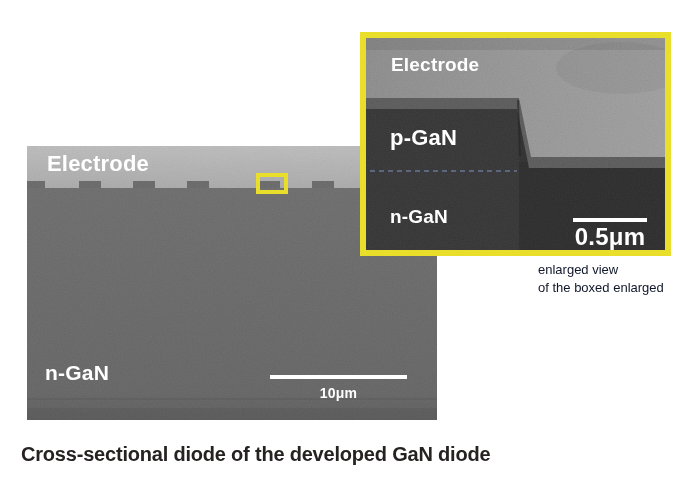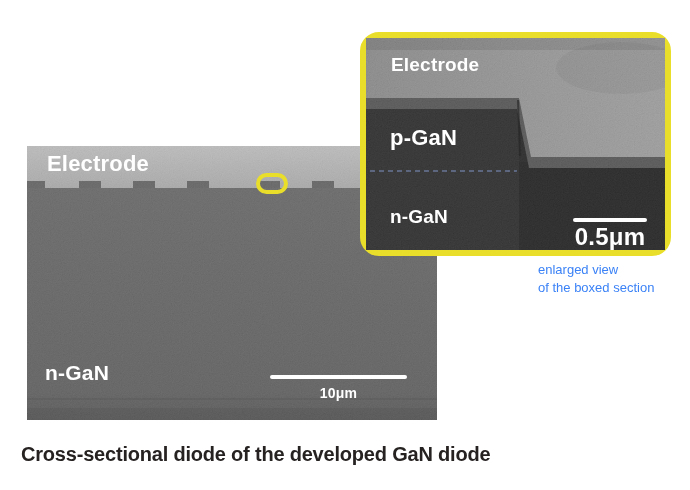--- a/index.html
+++ b/index.html
@@ -1,20 +1,20 @@
 <!DOCTYPE html>
 <html><head>
 <meta charset="utf-8">
 <style>
   html,body{margin:0;padding:0;background:#ffffff;}
   .figure{
     position:relative;width:690px;height:490px;background:#ffffff;overflow:hidden;
     font-family:"Liberation Sans",sans-serif;
   }
-  .abs{position:absolute;border-radius:19px;}
+  .abs{position:absolute;}
   
   .main-sem{left:27px;top:146px;width:410px;height:274px;z-index:1;}
   .main-sem svg{display:block;}
   .sem-label{
     position:absolute;color:#ffffff;font-weight:bold;line-height:1;
     letter-spacing:0.2px;white-space:nowrap;
   }
   .main-electrode-label{left:20px;top:7px;font-size:22px;}
   .main-ngan-label{left:18px;top:216px;font-size:21px;}
   .main-scalebar{left:243px;top:229px;width:137px;height:4px;background:#ffffff;}
@@ -29,21 +29,21 @@
     border:6px solid #e9df2b;box-sizing:border-box;background:#1e1e1e;
   }
   .inset svg{display:block;}
   .inset-electrode-label{left:25px;top:17px;font-size:19px;}
   .inset-pgan-label{left:24px;top:89px;font-size:22px;}
   .inset-ngan-label{left:24px;top:169px;font-size:19px;}
   .inset-scalebar{left:207px;top:180px;width:74px;height:4px;background:#ffffff;}
   .inset-scalebar-label{left:207px;top:187px;width:74px;text-align:center;font-size:24px;}
   
   .note{
-    left:538px;top:261px;color:#3b82f6;font-size:13px;line-height:18px;z-index:3;
+    left:538px;top:261px;color:#0f172a;font-size:13px;line-height:18px;z-index:3;
   }
   .caption{
     left:21px;top:443px;color:#272222;font-size:20px;font-weight:bold;
     letter-spacing:-0.2px;z-index:3;white-space:nowrap;
   }
 </style>
 </head>
 <body>
 
 <div class="figure">
@@ -128,18 +128,18 @@
     </svg>
     <div class="sem-label inset-electrode-label">Electrode</div>
     <div class="sem-label inset-pgan-label">p-GaN</div>
     <div class="sem-label inset-ngan-label">n-GaN</div>
     <div class="abs inset-scalebar"></div>
     <div class="sem-label inset-scalebar-label">0.5μm</div>
   </div>
 
   <div class="abs note">
     <div>enlarged view</div>
-    <div>of the boxed section</div>
+    <div>of the boxed enlarged</div>
   </div>
 
   <div class="abs caption">Cross-sectional diode of the developed GaN diode</div>
 
 </div>
 
 </body></html>

